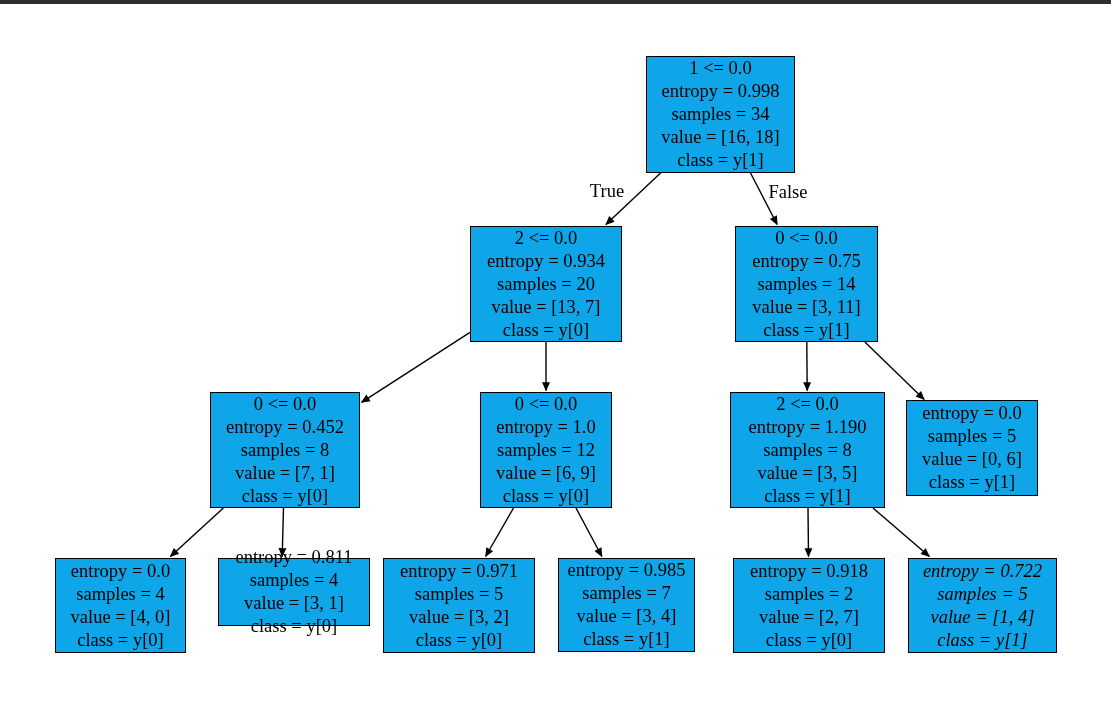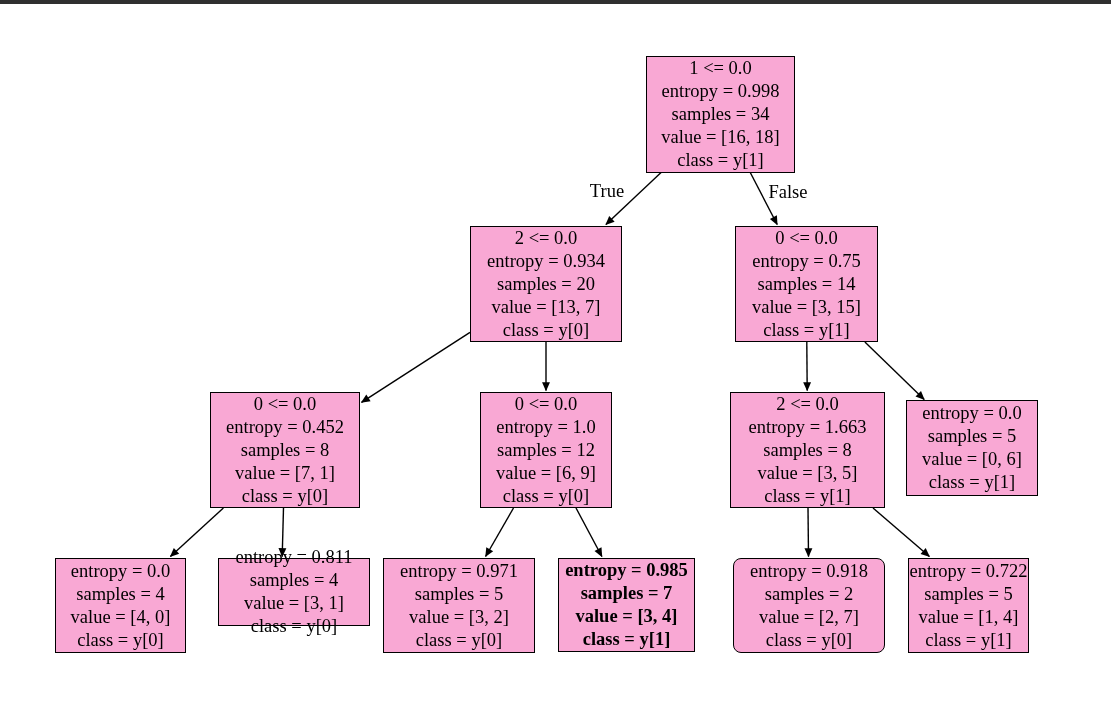--- a/index.html
+++ b/index.html
@@ -20,21 +20,21 @@
   }
   .edges line{stroke:#000;stroke-width:1.4;}
   .edge-label{
     font-family:"Liberation Serif","DejaVu Serif",serif;
     font-size:18.5px;fill:#000;
   }
   .node{
     position:absolute;
     box-sizing:border-box;
     border:1.5px solid #000;
-    background:#f9a8d4;
+    background:#0ea5e9;
     display:flex;flex-direction:column;
     justify-content:center;align-items:center;
     text-align:center;
   }
   .node .line{
     font-size:18.5px;line-height:23px;color:#000;white-space:nowrap;
   }
 </style>
 </head>
 <body>
@@ -78,21 +78,21 @@
     <div class="line">entropy = 0.934</div>
     <div class="line">samples = 20</div>
     <div class="line">value = [13, 7]</div>
     <div class="line">class = y[0]</div>
   </div>
 
   <div class="node" style="left:735px;top:226px;width:143px;height:116px;">
     <div class="line">0 &lt;= 0.0</div>
     <div class="line">entropy = 0.75</div>
     <div class="line">samples = 14</div>
-    <div class="line">value = [3, 15]</div>
+    <div class="line">value = [3, 11]</div>
     <div class="line">class = y[1]</div>
   </div>
 
   <div class="node" style="left:210px;top:392px;width:150px;height:116px;">
     <div class="line">0 &lt;= 0.0</div>
     <div class="line">entropy = 0.452</div>
     <div class="line">samples = 8</div>
     <div class="line">value = [7, 1]</div>
     <div class="line">class = y[0]</div>
   </div>
@@ -100,21 +100,21 @@
   <div class="node" style="left:480px;top:392px;width:132px;height:116px;">
     <div class="line">0 &lt;= 0.0</div>
     <div class="line">entropy = 1.0</div>
     <div class="line">samples = 12</div>
     <div class="line">value = [6, 9]</div>
     <div class="line">class = y[0]</div>
   </div>
 
   <div class="node" style="left:730px;top:392px;width:155px;height:116px;">
     <div class="line">2 &lt;= 0.0</div>
-    <div class="line">entropy = 1.663</div>
+    <div class="line">entropy = 1.190</div>
     <div class="line">samples = 8</div>
     <div class="line">value = [3, 5]</div>
     <div class="line">class = y[1]</div>
   </div>
 
   <div class="node" style="left:906px;top:400px;width:132px;height:96px;">
     <div class="line">entropy = 0.0</div>
     <div class="line">samples = 5</div>
     <div class="line">value = [0, 6]</div>
     <div class="line">class = y[1]</div>
@@ -134,34 +134,34 @@
     <div class="line">class = y[0]</div>
   </div>
 
   <div class="node" style="left:383px;top:558px;width:152px;height:95px;">
     <div class="line">entropy = 0.971</div>
     <div class="line">samples = 5</div>
     <div class="line">value = [3, 2]</div>
     <div class="line">class = y[0]</div>
   </div>
 
-  <div class="node" style="left:558px;top:558px;width:137px;height:94px;font-weight:bold;">
+  <div class="node" style="left:558px;top:558px;width:137px;height:94px;">
     <div class="line">entropy = 0.985</div>
     <div class="line">samples = 7</div>
     <div class="line">value = [3, 4]</div>
     <div class="line">class = y[1]</div>
   </div>
 
-  <div class="node" style="left:733px;top:558px;width:152px;height:95px;border-radius:8px;">
+  <div class="node" style="left:733px;top:558px;width:152px;height:95px;">
     <div class="line">entropy = 0.918</div>
     <div class="line">samples = 2</div>
     <div class="line">value = [2, 7]</div>
     <div class="line">class = y[0]</div>
   </div>
 
-  <div class="node" style="left:908px;top:558px;width:121px;height:95px;">
+  <div class="node" style="left:908px;top:558px;width:149px;height:95px;font-style:italic;">
     <div class="line">entropy = 0.722</div>
     <div class="line">samples = 5</div>
     <div class="line">value = [1, 4]</div>
     <div class="line">class = y[1]</div>
   </div>
 
 </div>
 
 </body></html>

